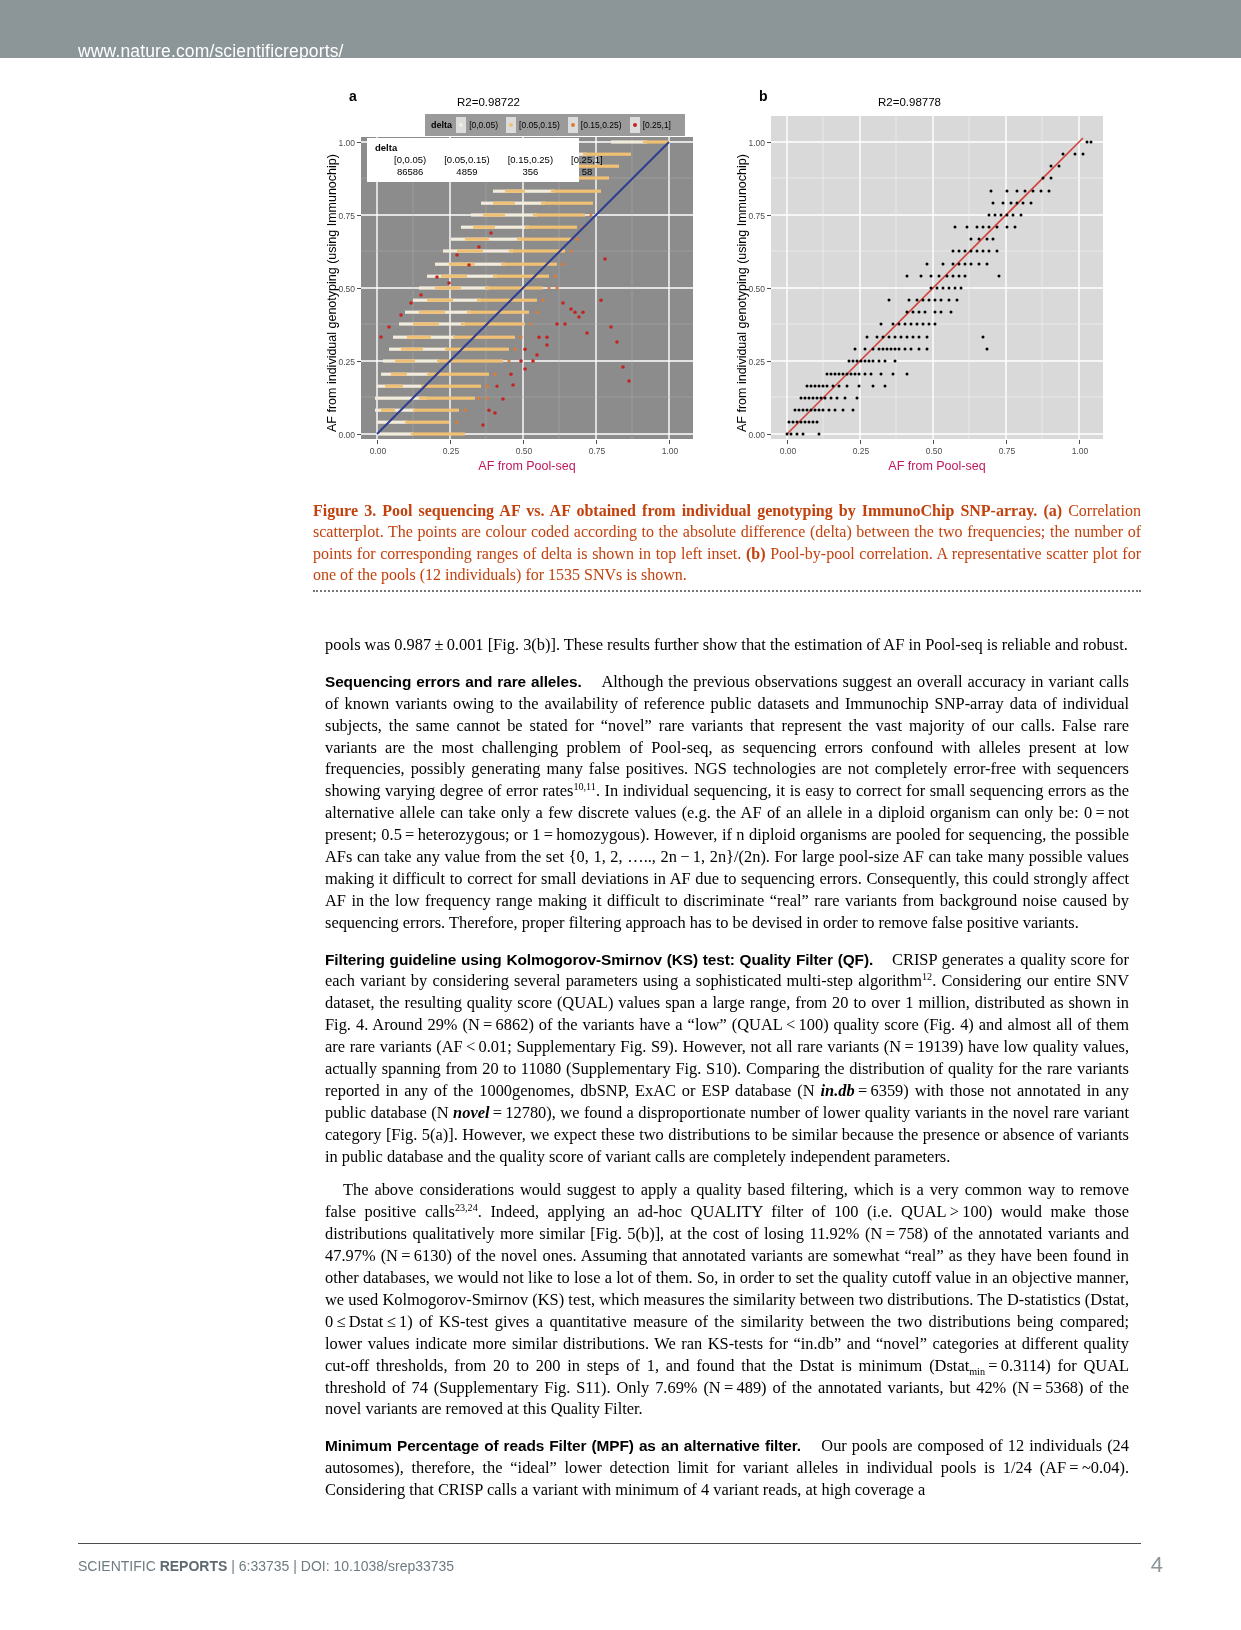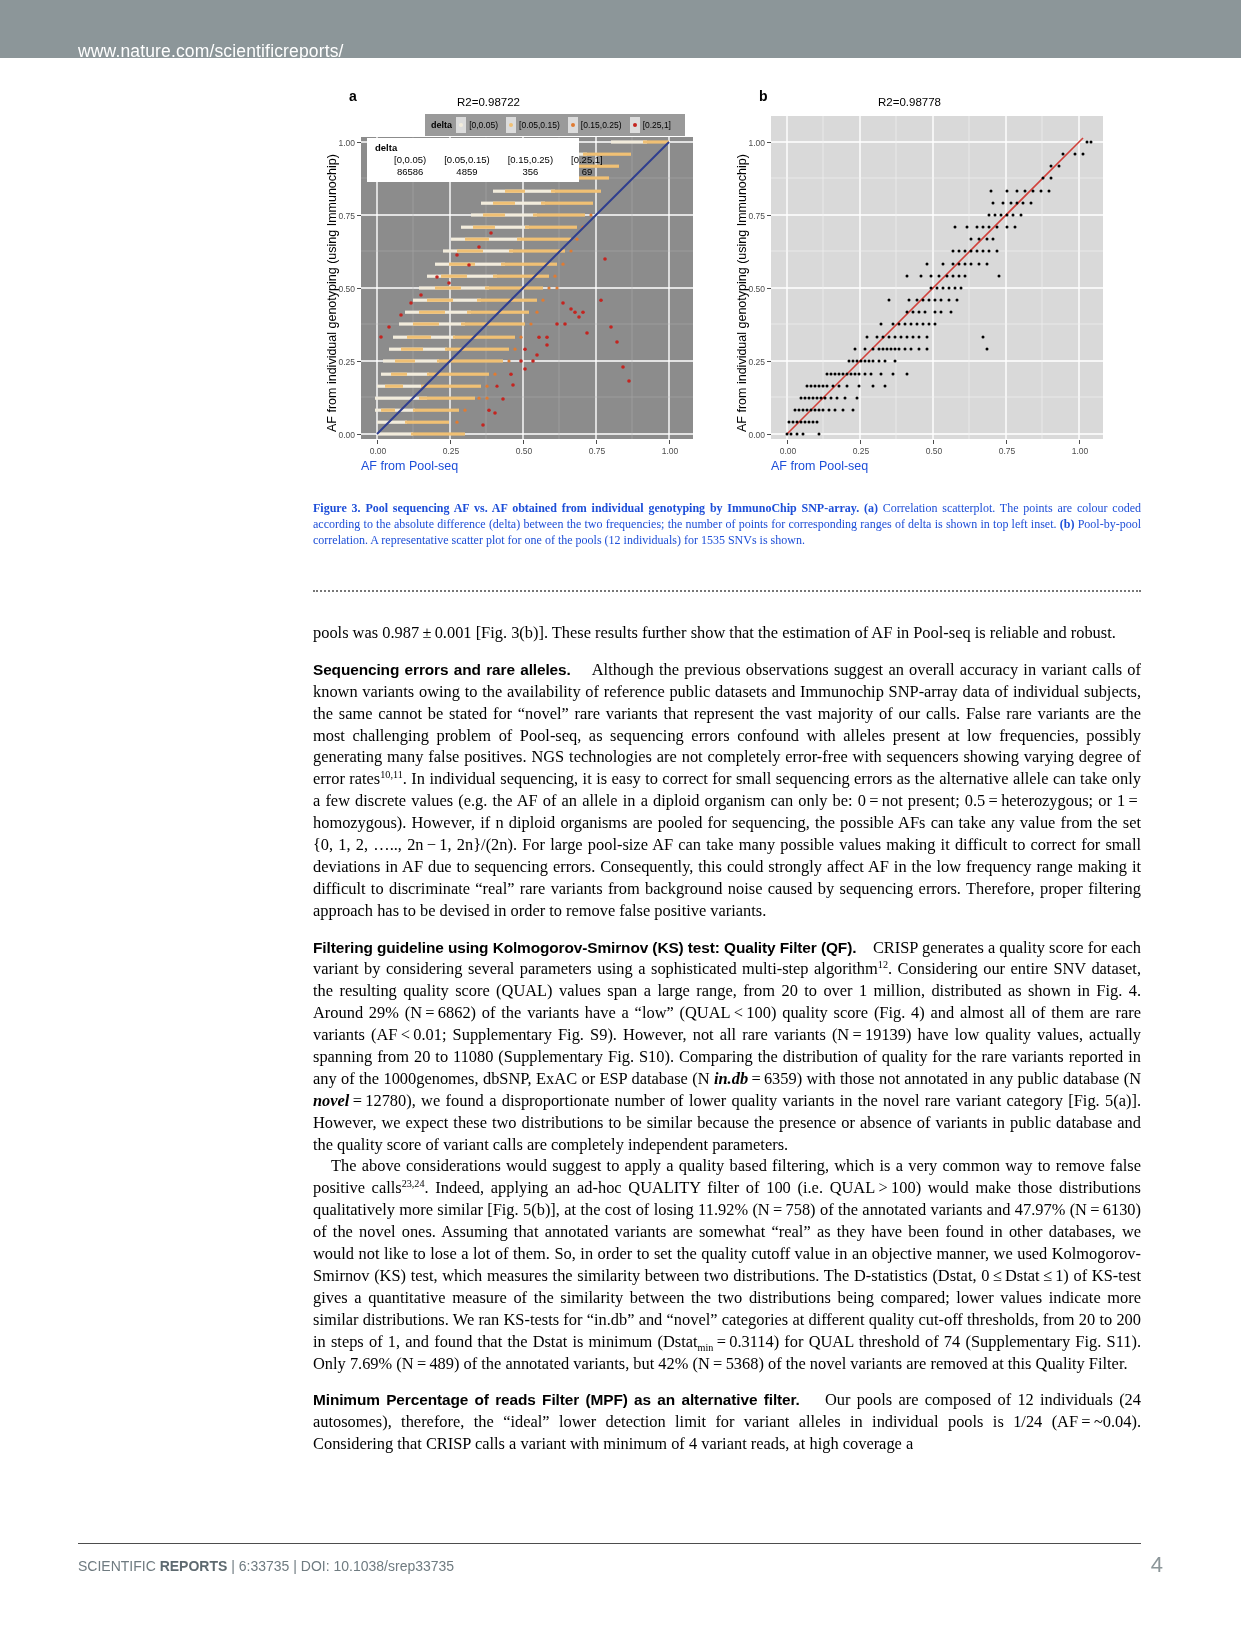--- a/index.html
+++ b/index.html
@@ -29,21 +29,21 @@
     position:absolute;font-family:"Liberation Sans",sans-serif;
     font-size:11.5px;color:#000;white-space:nowrap;
   }
   .axis-y-title{
     position:absolute;font-family:"Liberation Sans",sans-serif;
     font-size:12.5px;color:#000;white-space:nowrap;
     transform-origin:0 0;transform:rotate(-90deg);
   }
   .axis-x-title{
     position:absolute;font-family:"Liberation Sans",sans-serif;
-    font-size:12.5px;color:#1d4ed8;white-space:nowrap;text-align:left;
+    font-size:12.5px;color:#be185d;white-space:nowrap;text-align:center;
   }
   .tick-label{
     position:absolute;font-family:"Liberation Sans",sans-serif;
     font-size:8.5px;color:#4d4d4d;white-space:nowrap;
   }
   .tick-y{text-align:right;}
   .tick-x{text-align:center;}
   .tick-mark{position:absolute;background:#4d4d4d;}
   
   .legend-box{
@@ -74,35 +74,35 @@
   }
   .inset-table{border-collapse:collapse;margin-left:10px;}
   .inset-table td{
     font-family:"Liberation Sans",sans-serif;font-size:9.5px;
     color:#000;text-align:center;padding:0 9px;line-height:1.25;
   }
   .plotarea{position:absolute;overflow:hidden;}
   
   .caption{
     position:absolute;left:313px;top:500px;width:828px;
-    font-family:"Liberation Serif",serif;font-size:12px;
-    line-height:1.34;color:#1d4ed8;text-align:justify;
+    font-family:"Liberation Serif",serif;font-size:16px;
+    line-height:1.34;color:#c2410c;text-align:justify;
   }
   .caption b{font-weight:bold;}
   .dotted-rule{
     position:absolute;left:313px;top:589px;width:828px;height:1px;
     border-bottom:2px dotted #777;
   }
   
   .body-col{
     position:absolute;left:313px;top:622px;width:828px;
     font-family:"Liberation Serif",serif;font-size:16.4px;
     line-height:1.335;color:#000;text-align:justify;
   }
-  .body-col p{margin:0;text-indent:0;}
+  .body-col p{margin:12px;text-indent:0;}
   .body-col p.indent{text-indent:18px;}
   .body-col p.spaced{margin-top:15px;}
   .sec-head{
     font-family:"Liberation Sans",sans-serif;
     font-weight:bold;font-size:15.4px;letter-spacing:-0.1px;
   }
   sup{font-size:.62em;vertical-align:super;line-height:0;}
   sub{font-size:.62em;vertical-align:sub;line-height:0;}
   .bi{font-weight:bold;font-style:italic;}
   
@@ -371,21 +371,21 @@
             <tr>
           <td>[0,0.05)</td>
           <td>[0.05,0.15)</td>
           <td>[0.15,0.25)</td>
           <td>[0.25,1]</td>
         </tr>
         <tr>
           <td>86586</td>
           <td>4859</td>
           <td>356</td>
-          <td>69</td>
+          <td>58</td>
         </tr>
       </tbody>
         </table>
     </div>
 
     <div class="tick-mark" style="left:64px;top:356px;width:1px;height:4px;"></div>
     <div class="tick-mark" style="left:137px;top:356px;width:1px;height:4px;"></div>
     <div class="tick-mark" style="left:210px;top:356px;width:1px;height:4px;"></div>
     <div class="tick-mark" style="left:283px;top:356px;width:1px;height:4px;"></div>
     <div class="tick-mark" style="left:356px;top:356px;width:1px;height:4px;"></div>

